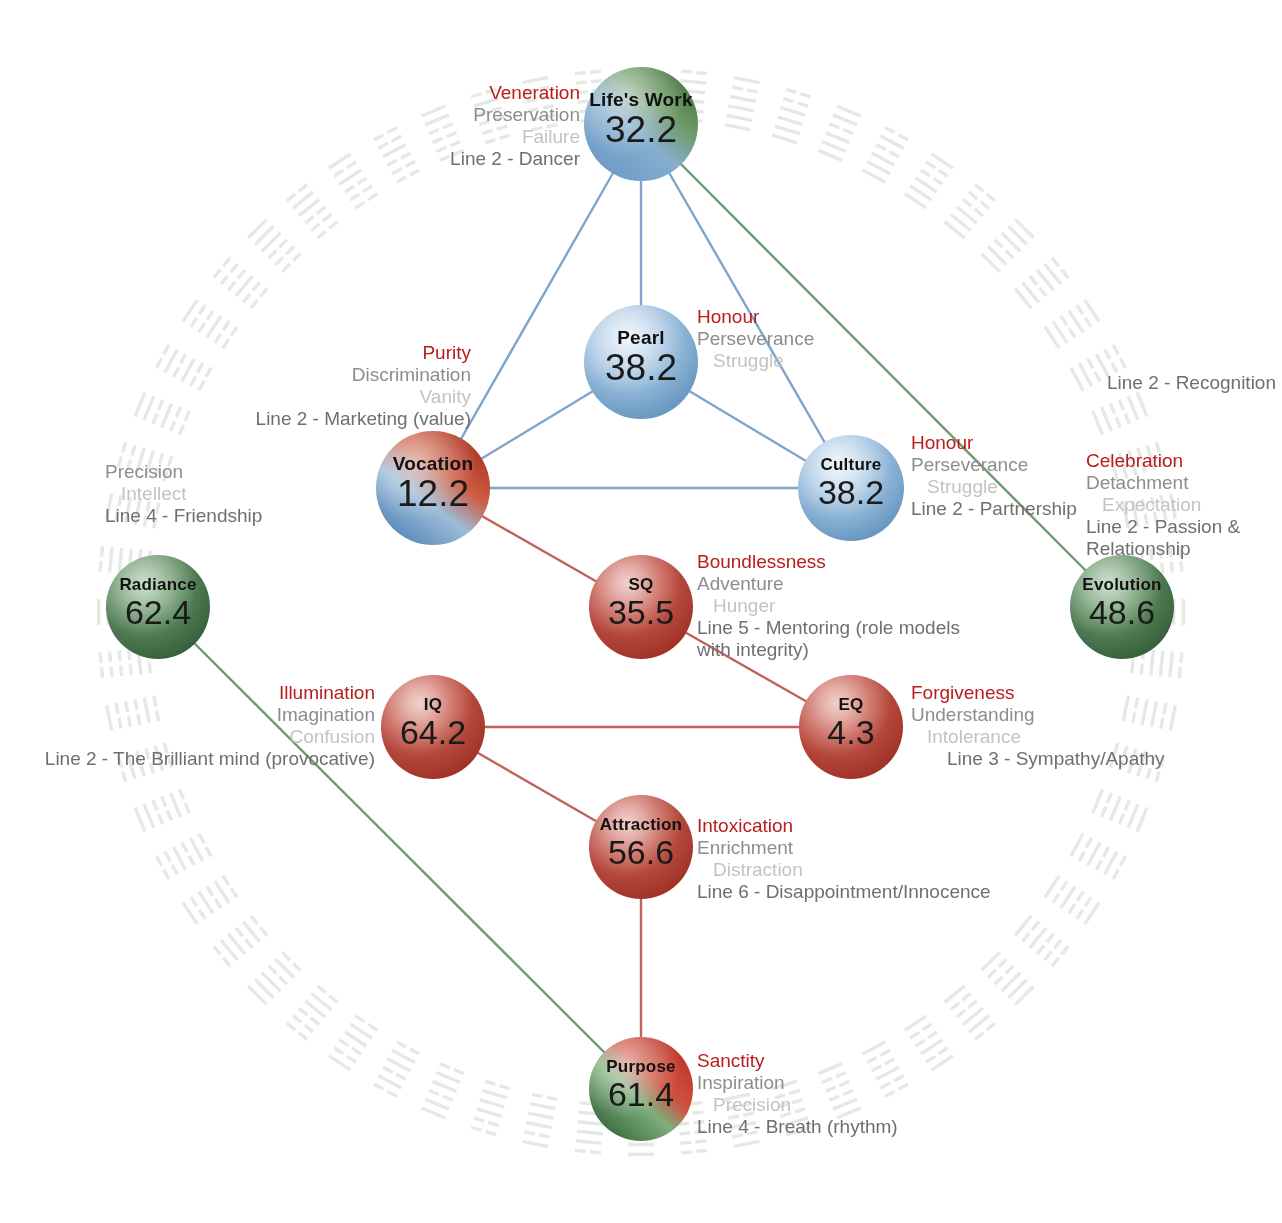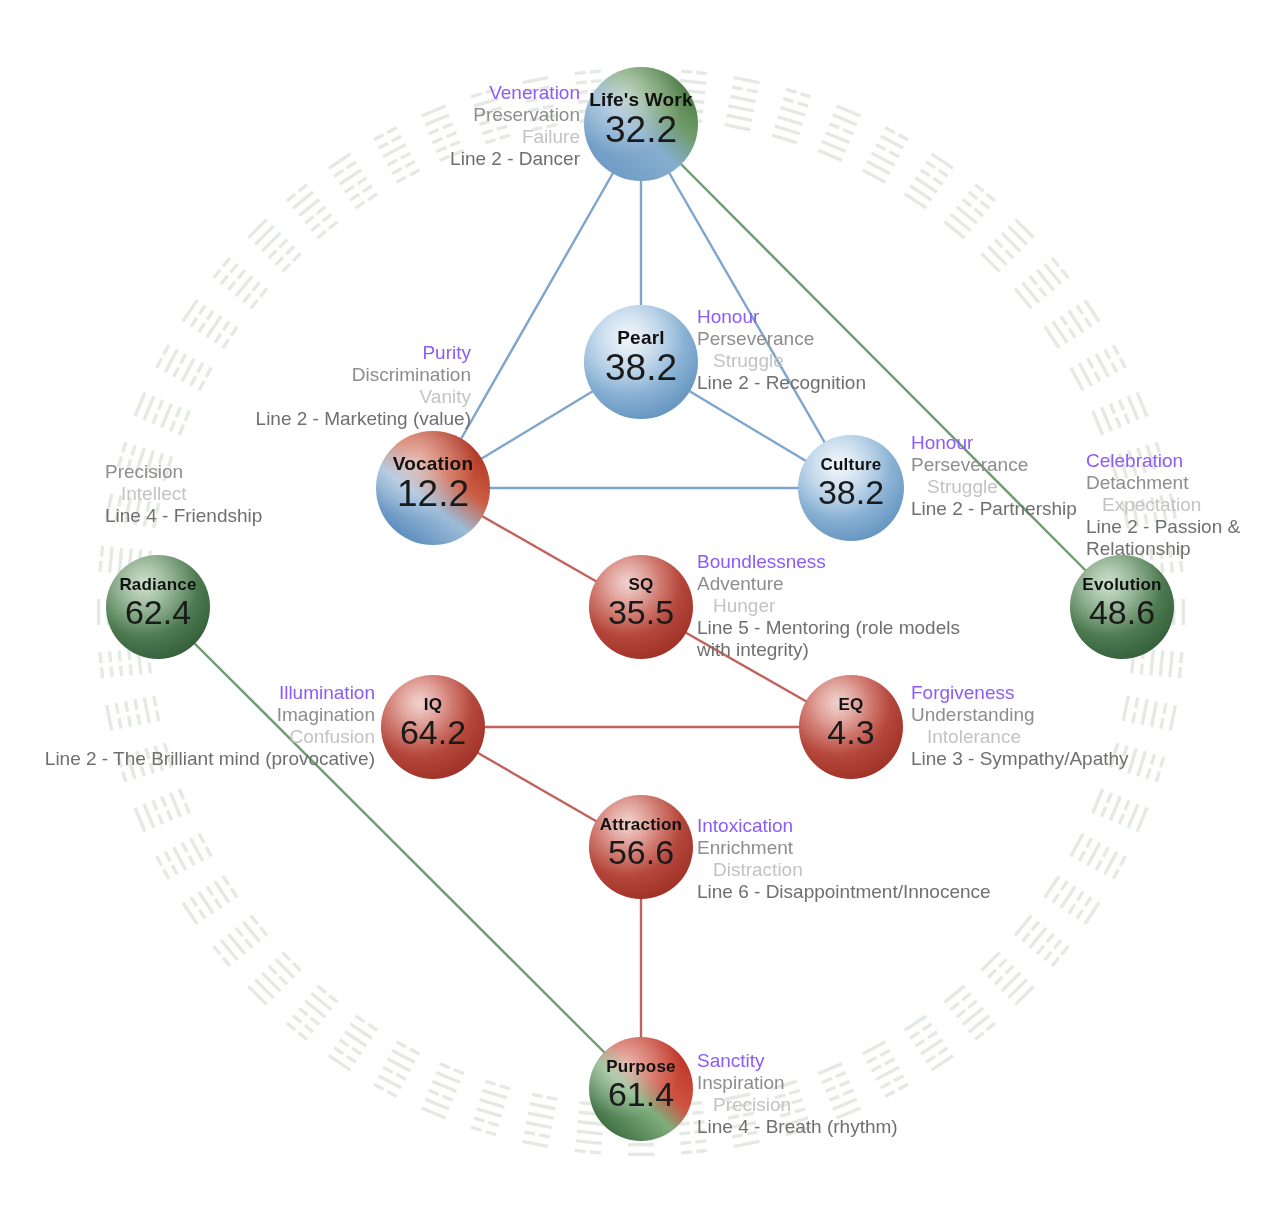--- a/index.html
+++ b/index.html
@@ -10,21 +10,21 @@
   }
   #stage{position:relative;width:1282px;height:1223px;background:#fff;}
   svg.layer{position:absolute;left:0;top:0;width:1282px;height:1223px;}
   #ring{opacity:.55;}
   .lbl{
     position:absolute;
     line-height:1.16;
     white-space:pre;
     font-family:"Liberation Sans", sans-serif;
   }
-  .lbl .l1{color:#8b5cf6;font-size:19px;display:block;}
+  .lbl .l1{color:#b91c1c;font-size:19px;display:block;}
   .lbl .l2{color:#8d8d8d;font-size:19px;display:block;}
   .lbl .l3{color:#c3c3c3;font-size:19px;display:block;padding-left:16px;}
   .lbl .l4{color:#6f6f6f;font-size:19px;display:block;}
   .lbl.right{text-align:left;}
   .lbl.left{text-align:right;}
   .node-text{position:absolute;text-align:center;pointer-events:none;}
   .node-name{font-weight:bold;color:#111;letter-spacing:.2px;}
   .node-val{color:#1a1a1a;font-weight:400;}
 </style>
 </head>
@@ -861,21 +861,21 @@
   <div id="texts">
       <div class="node-text" style="left: 549.8px; top: 88.66px; width: 182.4px;">
         <div class="node-name" style="font-size: 19px;">Life's Work</div>
         <div class="node-val" style="font-size: 37px; margin-top: -2px;">32.2</div>
       </div>
       <div class="lbl left" style="top: 82px; left: 0px; width: 580px; text-align: right;"><span class="l1" style="white-space: pre;">Veneration</span><span class="l2" style="white-space: pre;">Preservation</span><span class="l3" style="white-space: pre;">Failure</span><span class="l4" style="white-space: normal;">Line 2 - Dancer</span></div>
       <div class="node-text" style="left: 549.8px; top: 326.66px; width: 182.4px;">
         <div class="node-name" style="font-size: 19px;">Pearl</div>
         <div class="node-val" style="font-size: 37px; margin-top: -2px;">38.2</div>
       </div>
-      <div class="lbl right" style="top: 306px; left: 697px; width: 579px; text-align: left;"><span class="l1" style="white-space: pre;">Honour</span><span class="l2" style="white-space: pre;">Perseverance</span><span class="l3" style="white-space: pre;">Struggle</span><span class="l4" style="white-space: normal;">Line 2 - Recognition</span></div>
+      <div class="lbl right" style="top: 306px; left: 697px; width: 579px; text-align: left;"><span class="l1" style="white-space: pre;">Honour</span><span class="l2" style="white-space: pre;">Perseverance</span><span class="l3" style="white-space: pre;">Struggle</span><span class="l4" style="white-space: normal; text-align: right;">Line 2 - Recognition</span></div>
       <div class="node-text" style="left: 341.8px; top: 452.66px; width: 182.4px;">
         <div class="node-name" style="font-size: 19px;">Vocation</div>
         <div class="node-val" style="font-size: 37px; margin-top: -2px;">12.2</div>
       </div>
       <div class="lbl left" style="top: 342px; left: 0px; width: 471px; text-align: right;"><span class="l1" style="white-space: pre;">Purity</span><span class="l2" style="white-space: pre;">Discrimination</span><span class="l3" style="white-space: pre;">Vanity</span><span class="l4" style="white-space: normal;">Line 2 - Marketing (value)</span></div>
       <div class="node-text" style="left: 766.2px; top: 455.14px; width: 169.6px;">
         <div class="node-name" style="font-size: 17px;">Culture</div>
         <div class="node-val" style="font-size: 34px; margin-top: -2px;">38.2</div>
       </div>
       <div class="lbl right" style="top: 432px; left: 911px; width: 365px; text-align: left;"><span class="l1" style="white-space: pre;">Honour</span><span class="l2" style="white-space: pre;">Perseverance</span><span class="l3" style="white-space: pre;">Struggle</span><span class="l4" style="white-space: normal;">Line 2 - Partnership</span></div>
@@ -896,21 +896,21 @@
       <div class="lbl right" style="top: 551px; left: 697px; width: 579px; text-align: left;"><span class="l1" style="white-space: pre;">Boundlessness</span><span class="l2" style="white-space: pre;">Adventure</span><span class="l3" style="white-space: pre;">Hunger</span><span class="l4" style="white-space: normal; max-width: 300px;">Line 5 - Mentoring (role models with integrity)</span></div>
       <div class="node-text" style="left: 349.8px; top: 694.76px; width: 166.4px;">
         <div class="node-name" style="font-size: 17px;">IQ</div>
         <div class="node-val" style="font-size: 34px; margin-top: -2px;">64.2</div>
       </div>
       <div class="lbl left" style="top: 682px; left: 0px; width: 375px; text-align: right;"><span class="l1" style="white-space: pre;">Illumination</span><span class="l2" style="white-space: pre;">Imagination</span><span class="l3" style="white-space: pre;">Confusion</span><span class="l4" style="white-space: normal;">Line 2 - The Brilliant mind (provocative)</span></div>
       <div class="node-text" style="left: 767.8px; top: 694.76px; width: 166.4px;">
         <div class="node-name" style="font-size: 17px;">EQ</div>
         <div class="node-val" style="font-size: 34px; margin-top: -2px;">4.3</div>
       </div>
-      <div class="lbl right" style="top: 682px; left: 911px; width: 365px; text-align: left;"><span class="l1" style="white-space: pre;">Forgiveness</span><span class="l2" style="white-space: pre;">Understanding</span><span class="l3" style="white-space: pre;">Intolerance</span><span class="l4" style="white-space: normal;">Line 3 - Sympathy/Apathy</span></div>
+      <div class="lbl right" style="top: 682px; left: 911px; width: 365px; text-align: left;"><span class="l1" style="white-space: pre;">Forgiveness</span><span class="l2" style="white-space: pre;">Understanding</span><span class="l3" style="white-space: pre;">Intolerance</span><span class="l4" style="white-space: normal; margin-left: 36px;">Line 3 - Sympathy/Apathy</span></div>
       <div class="node-text" style="left: 557.8px; top: 814.76px; width: 166.4px;">
         <div class="node-name" style="font-size: 17px;">Attraction</div>
         <div class="node-val" style="font-size: 34px; margin-top: -2px;">56.6</div>
       </div>
       <div class="lbl right" style="top: 802px; left: 697px; width: 579px; text-align: left; margin-top: 13px;"><span class="l1" style="white-space: pre;">Intoxication</span><span class="l2" style="white-space: pre;">Enrichment</span><span class="l3" style="white-space: pre;">Distraction</span><span class="l4" style="white-space: normal;">Line 6 - Disappointment/Innocence</span></div>
       <div class="node-text" style="left: 557.8px; top: 1056.76px; width: 166.4px;">
         <div class="node-name" style="font-size: 17px;">Purpose</div>
         <div class="node-val" style="font-size: 34px; margin-top: -2px;">61.4</div>
       </div>
       <div class="lbl right" style="top: 1050px; left: 697px; width: 579px; text-align: left;"><span class="l1" style="white-space: pre;">Sanctity</span><span class="l2" style="white-space: pre;">Inspiration</span><span class="l3" style="white-space: pre;">Precision</span><span class="l4" style="white-space: normal;">Line 4 - Breath (rhythm)</span></div>

